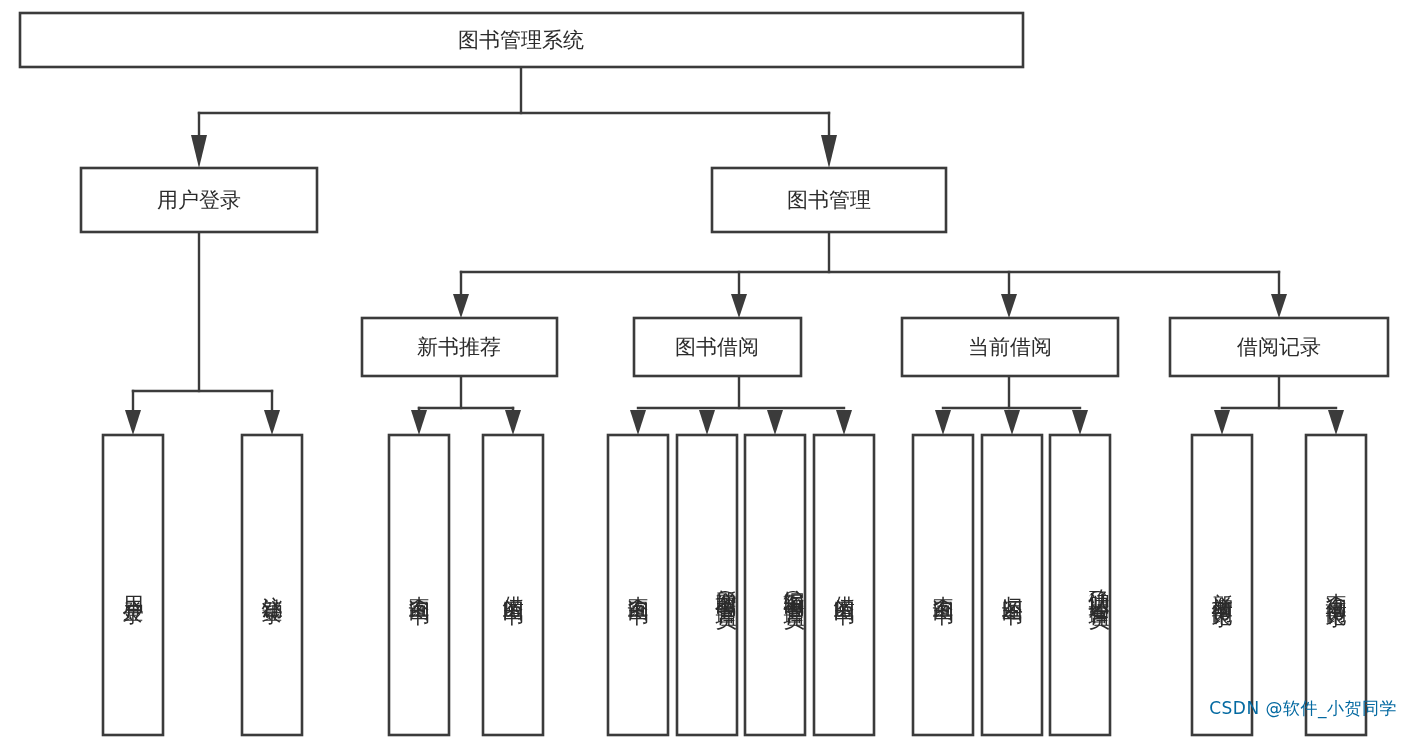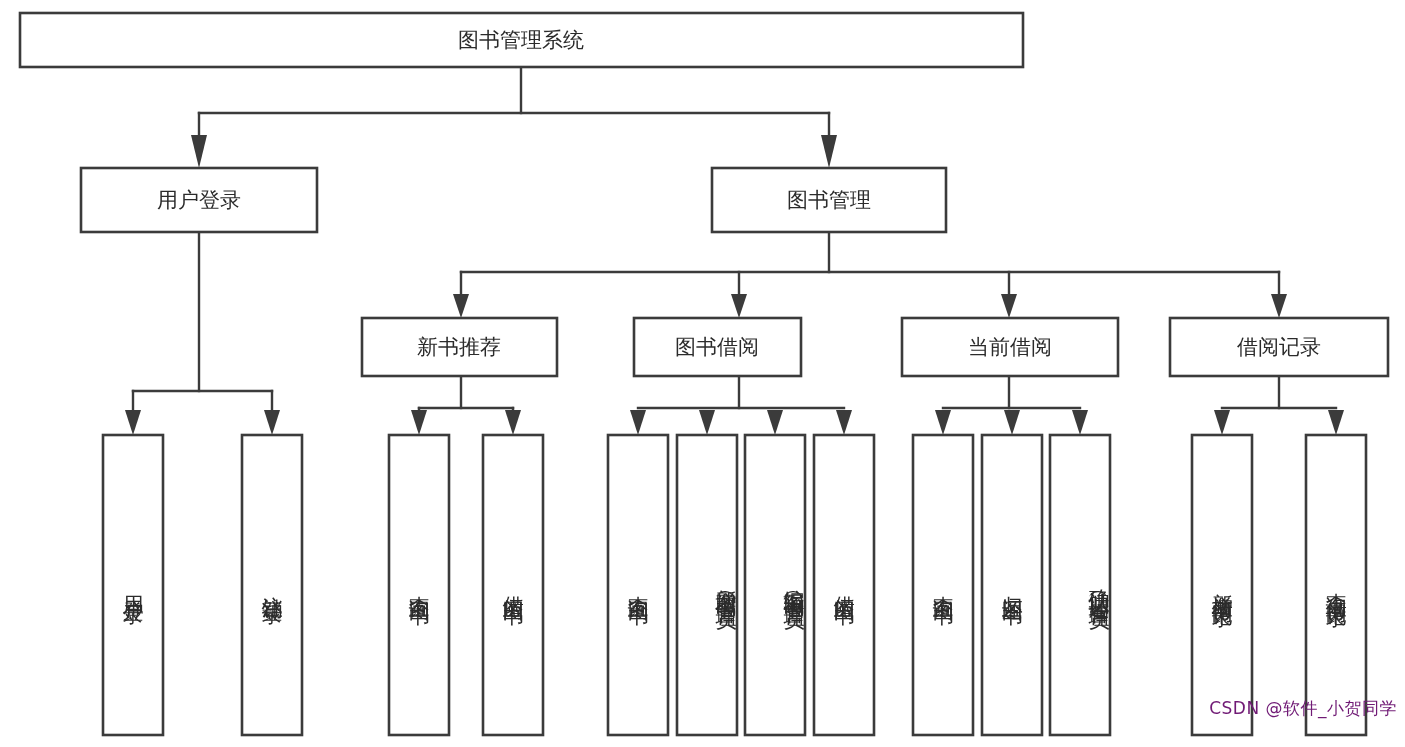--- a/index.html
+++ b/index.html
@@ -64,21 +64,21 @@
     color: #2b2b2b;
     white-space: nowrap;
     pointer-events: none;
   }
   .watermark {
     position: absolute;
     right: 8px;
     bottom: 6px;
     font-family: "DejaVu Sans", "Liberation Sans", sans-serif;
     font-size: 17px;
-    color: #701a75;
+    color: #0369a1;
     letter-spacing: 0.5px;
     user-select: none;
   }
 </style>
 </head>
 <body>
 
 <div id="diagram-root">
 
   <svg class="diagram-canvas" viewBox="0 0 1405 747">

